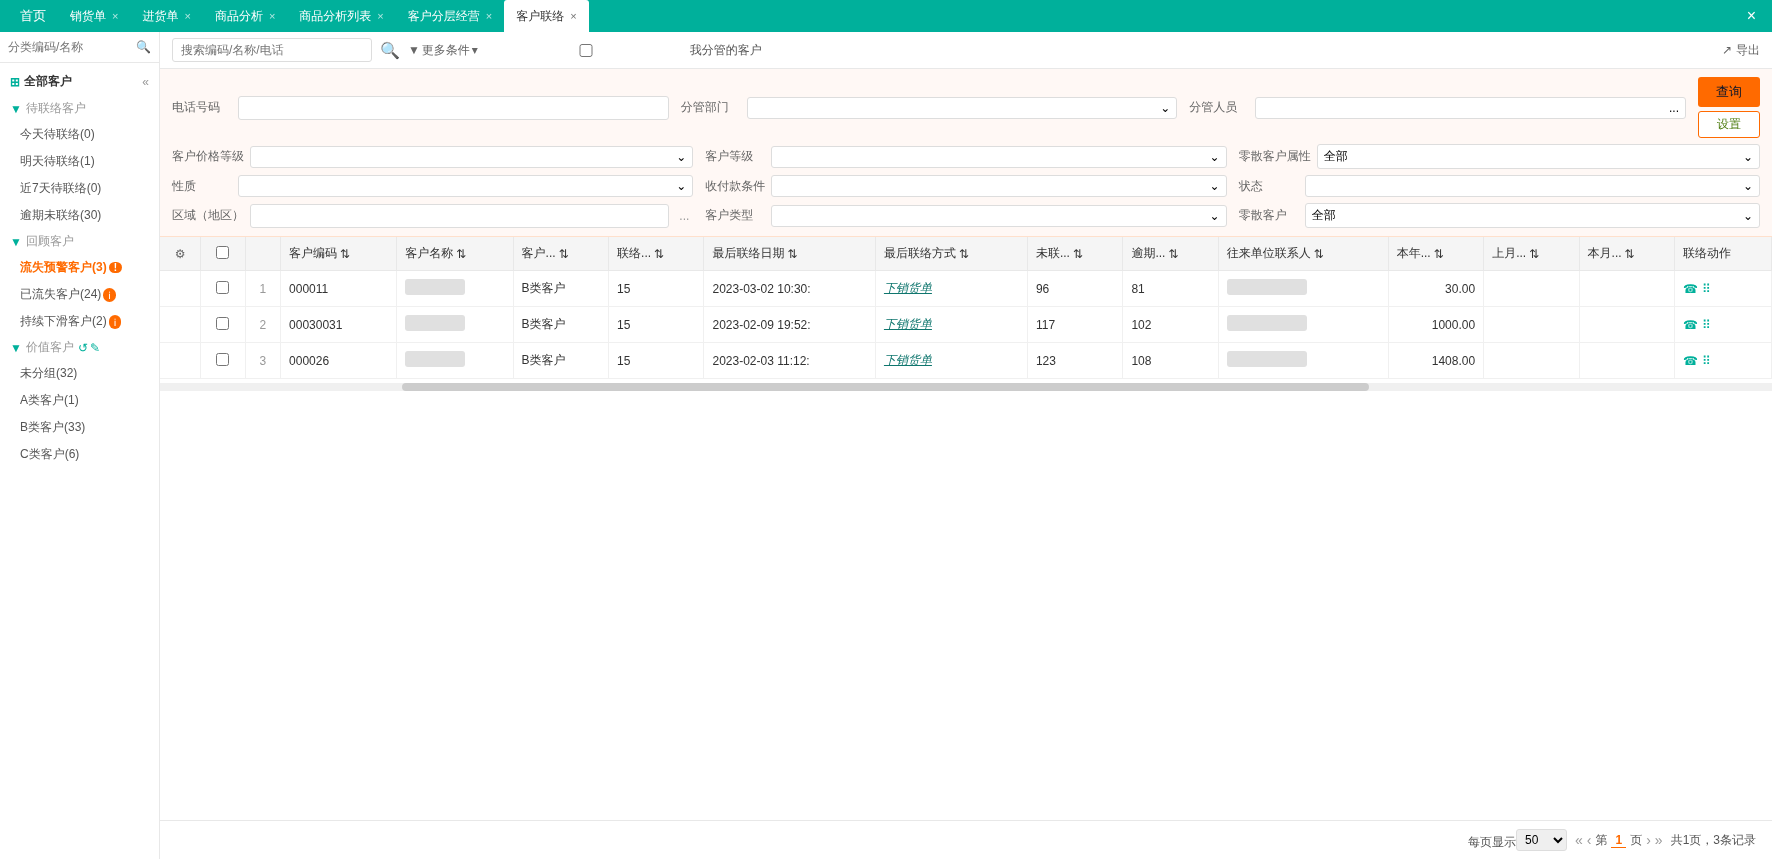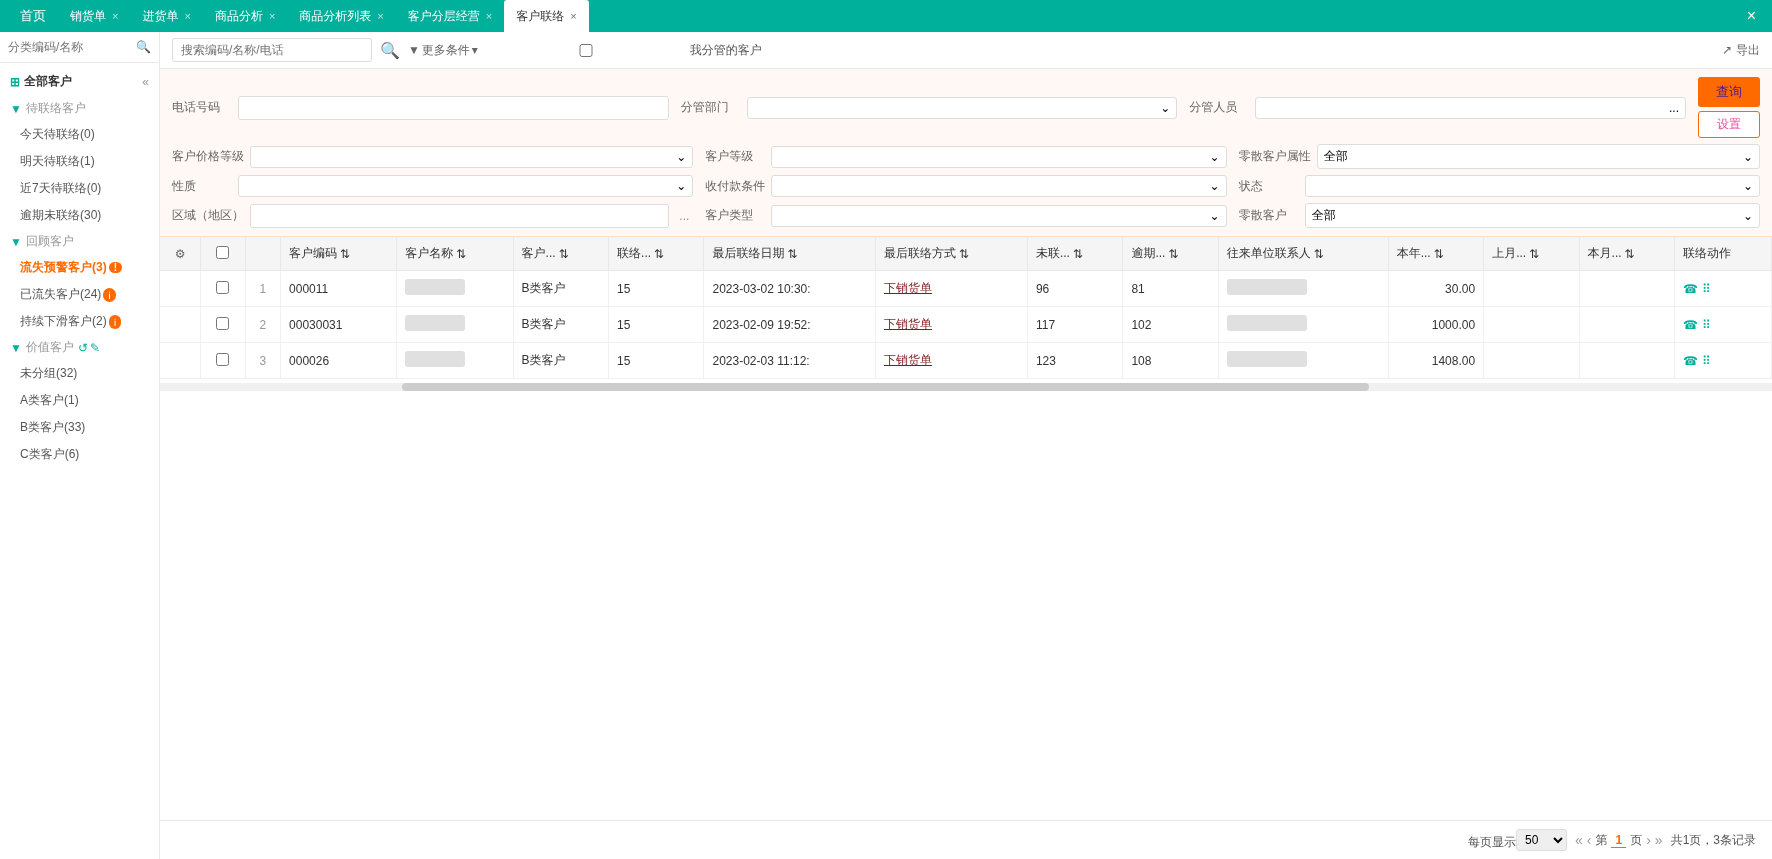--- a/index.html
+++ b/index.html
@@ -248,30 +248,30 @@
       cursor: pointer;
       justify-content: space-between;
     }
     .filter-field .dots-btn {
       color: #999;
       cursor: pointer;
       padding: 0 4px;
     }
     .query-btn {
       background: #ff6a00;
-      color: #4c1d95;
+      color: #0f172a;
       border: none;
       border-radius: 3px;
       padding: 6px 18px;
       cursor: pointer;
       font-size: 13px;
     }
     .settings-btn {
       background: white;
-      color: #ec4899;
+      color: #4d7c0f;
       border: 1px solid #ff6a00;
       border-radius: 3px;
       padding: 4px 12px;
       cursor: pointer;
       font-size: 12px;
     }
     .btn-group {
       display: flex;
       flex-direction: column;
       gap: 4px;
@@ -308,21 +308,21 @@
     }
     tbody tr {
       border-bottom: 1px solid #f0f0f0;
     }
     tbody td {
       padding: 8px 8px;
       color: #333;
       border-right: 1px solid #f0f0f0;
       white-space: nowrap;
     }
-    tbody td.link-cell { color: #7f1d1d; cursor: pointer; text-decoration: underline; }
+    tbody td.link-cell { color: #0f766e; cursor: pointer; text-decoration: underline; font-style: italic; }
     tbody td.num-cell { text-align: right; }
 
     .row-index { color: #999; text-align: center; }
     .checkbox-cell { text-align: center; }
 
     
     .settings-icon-cell {
       text-align: center;
       cursor: pointer;
       color: #666;

